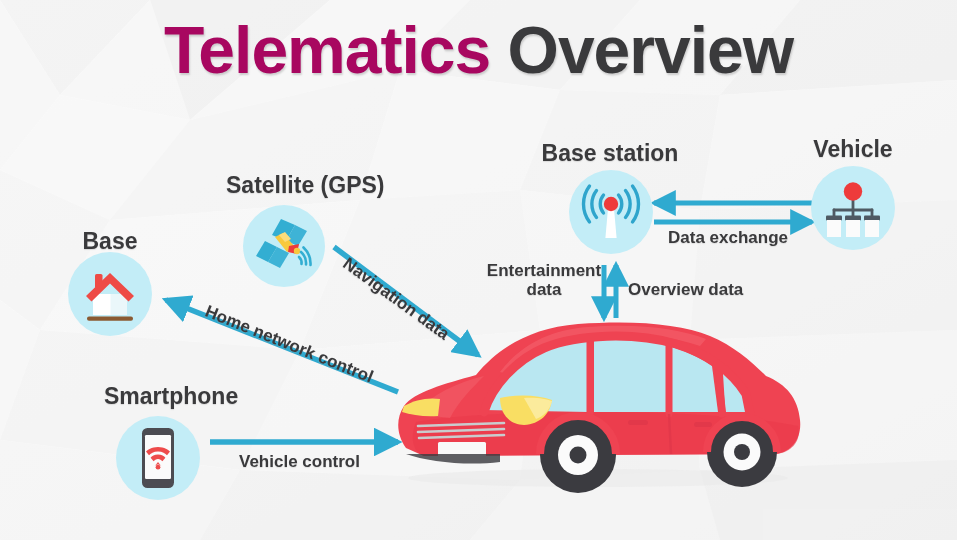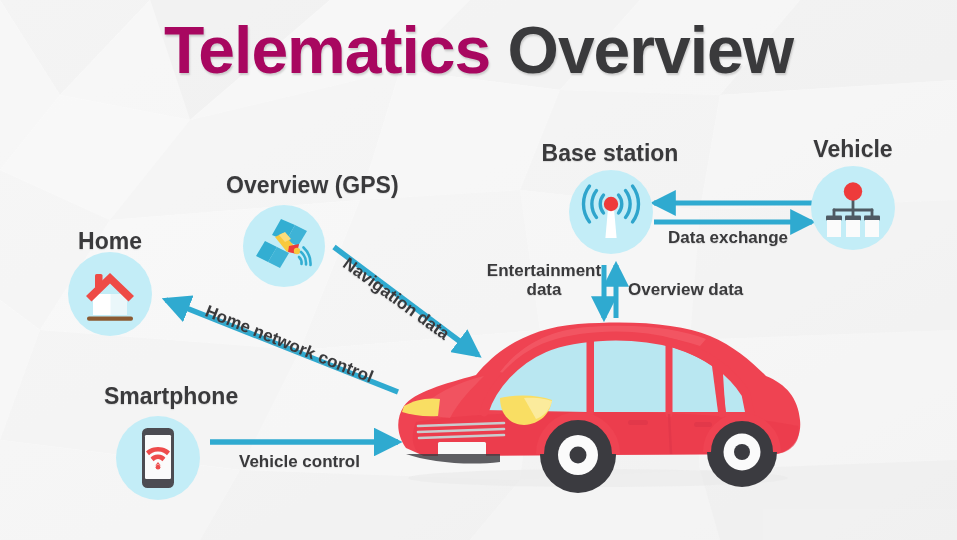--- a/index.html
+++ b/index.html
@@ -165,37 +165,37 @@
   <div class="flow-label two-line" style="left:484px; top:261px; width:120px;">
     <span>Entertainment</span><br>
     <span>data</span>
   </div>
 
   <div class="flow-label" style="left:628px; top:280px;">Overview data</div>
 
   <div class="flow-label" style="left:668px; top:228px;">Data exchange</div>
 
   <div class="node" style="left:68px; top:228px; width:84px; height:110px;">
-    <div class="node-label" style="left:0; top:0; width:84px;">Home</div>
+    <div class="node-label" style="left:0; top:0; width:84px;">Base</div>
     <div class="node-circle" style="left:0; top:24px; width:84px; height:84px;"></div>
     <svg class="icon-svg" style="left:12px; top:38px;" width="60" height="58" viewBox="0 0 60 58">
 
       <rect x="15" y="8" width="7.5" height="14" rx="1.6" fill="#EE4B46"></rect>
 
       <path d="M13 28 L13 49 L47 49 L47 28 Z" fill="#ffffff"></path>
       <path d="M30.5 28 L30.5 49 L47 49 L47 28 Z" fill="#EAF7FA"></path>
 
       <path d="M30 7 L54 30 L48.5 35.5 L30 17.5 L11.5 35.5 L6 30 Z" fill="#EE4B46"></path>
 
       <rect x="7" y="50.5" width="46" height="4.2" rx="2" fill="#8A5A32"></rect>
     </svg>
   </div>
 
   <div class="node" style="left:226px; top:172px; width:116px; height:116px;">
-    <div class="node-label" style="left:0; top:0; width:116px;">Overview (GPS)</div>
+    <div class="node-label" style="left:0; top:0; width:116px;">Satellite (GPS)</div>
     <div class="node-circle" style="left:17px; top:33px; width:82px; height:82px;"></div>
     <svg class="icon-svg" style="left:25px; top:41px;" width="66" height="66" viewBox="0 0 66 66">
 
       <g fill="#33AED2">
         <path d="M30 6 L44 12 L35 28 L21 22 Z"></path>
         <path d="M44 12 L56 18 L47 33 L35 28 Z" opacity="0.92"></path>
         <path d="M14 28 L26 34 L17 49 L5 43 Z"></path>
         <path d="M26 34 L38 40 L29 55 L17 49 Z" opacity="0.92"></path>
       </g>
 

